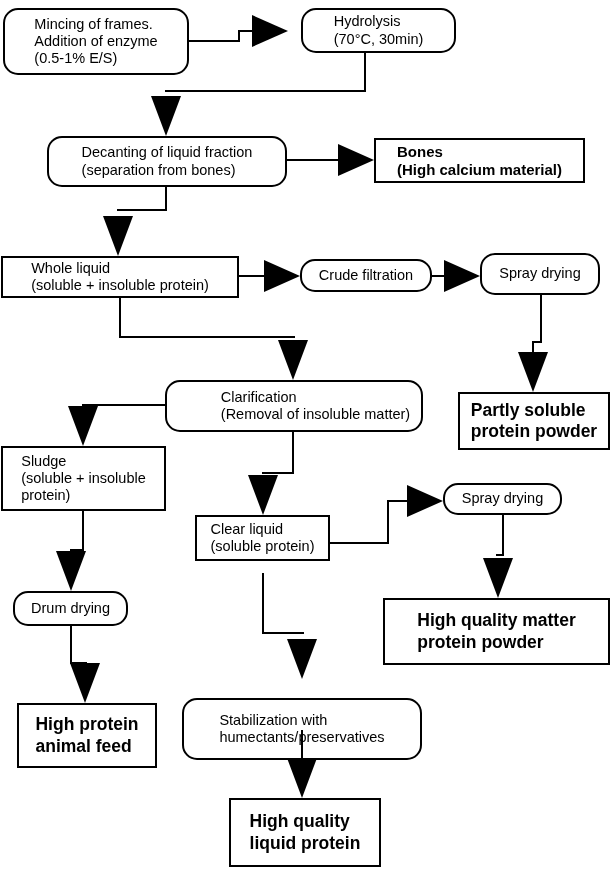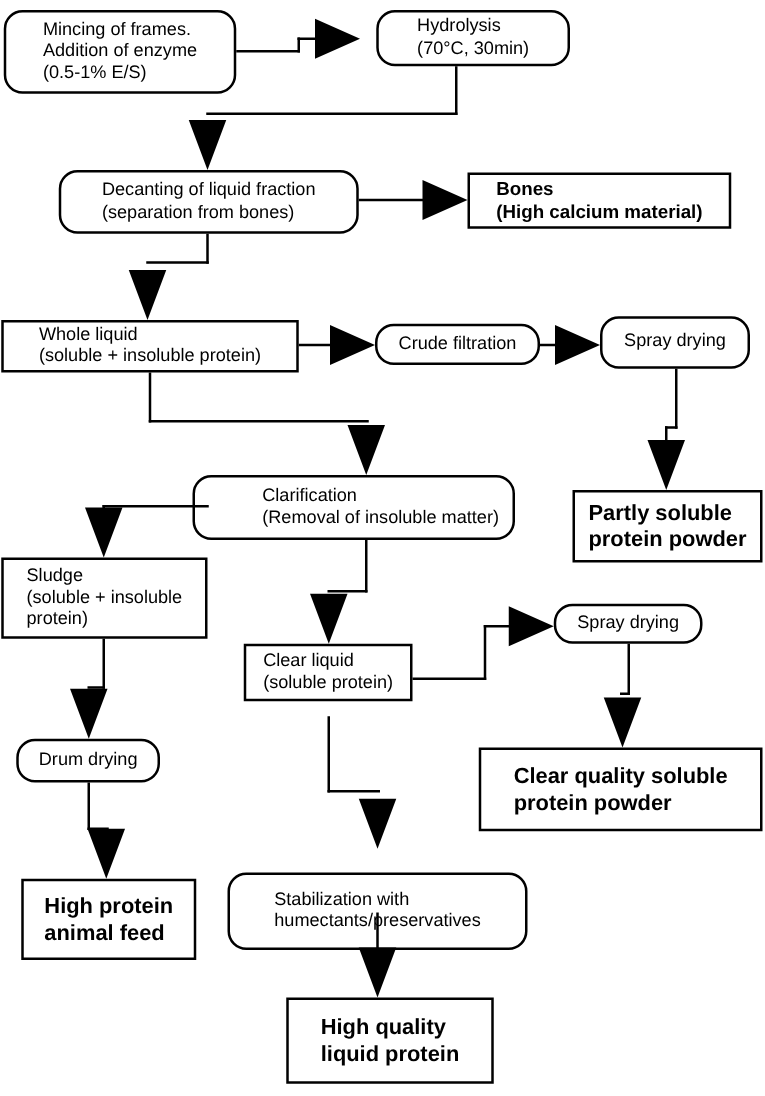--- a/index.html
+++ b/index.html
@@ -68,44 +68,44 @@
   <div class="node" style="left:1px; top:256px; width:238px; height:42px;">Whole liquid
 (soluble + insoluble protein)</div>
 
   <div class="node rounded" style="left:300px; top:259px; width:132px; height:33px;">Crude filtration</div>
 
   <div class="node rounded" style="left:480px; top:253px; width:120px; height:42px;">Spray drying</div>
 
   <div class="node bold big" style="left:458px; top:392px; width:152px; height:58px;">Partly soluble
 protein powder</div>
 
-  <div class="node rounded" style="left:154px; top:380px; width:258px; height:52px;padding-left:47px;">Clarification
+  <div class="node rounded" style="left:165px; top:380px; width:258px; height:52px;padding-left:47px;">Clarification
 (Removal of insoluble matter)</div>
 
   <div class="node" style="left:1px; top:446px; width:165px; height:65px;">Sludge
 (soluble + insoluble
 protein)</div>
 
   <div class="node" style="left:195px; top:515px; width:135px; height:46px;">Clear liquid
 (soluble protein)</div>
 
   <div class="node rounded" style="left:443px; top:483px; width:119px; height:32px;">Spray drying</div>
 
-  <div class="node bold big" style="left:383px; top:598px; width:227px; height:67px;">Clear quality soluble
+  <div class="node bold big" style="left:383px; top:598px; width:227px; height:67px;">High quality matter
 protein powder</div>
 
   <div class="node rounded" style="left:13px; top:591px; width:115px; height:35px;">Drum drying</div>
 
   <div class="node bold big" style="left:17px; top:703px; width:140px; height:65px;">High protein
 animal feed</div>
 
   <div class="node rounded" style="left:182px; top:698px; width:240px; height:62px;">Stabilization with
 humectants/preservatives</div>
 
-  <div class="node bold big" style="left:229px; top:798px; width:166px; height:69px;">High quality
+  <div class="node bold big" style="left:229px; top:798px; width:152px; height:69px;">High quality
 liquid protein</div>
 
   <div>
     <div class="seg" style="left:189px; top:40px; width:51px; height:2px;"></div>
     <div class="seg" style="left:238px; top:30px; width:2px; height:12px;"></div>
     <div class="seg" style="left:238px; top:30px; width:18px; height:2px;"></div>
     <div class="arr-right" style="left:252px; top:15px;"></div>
   </div>
 
   <div>

